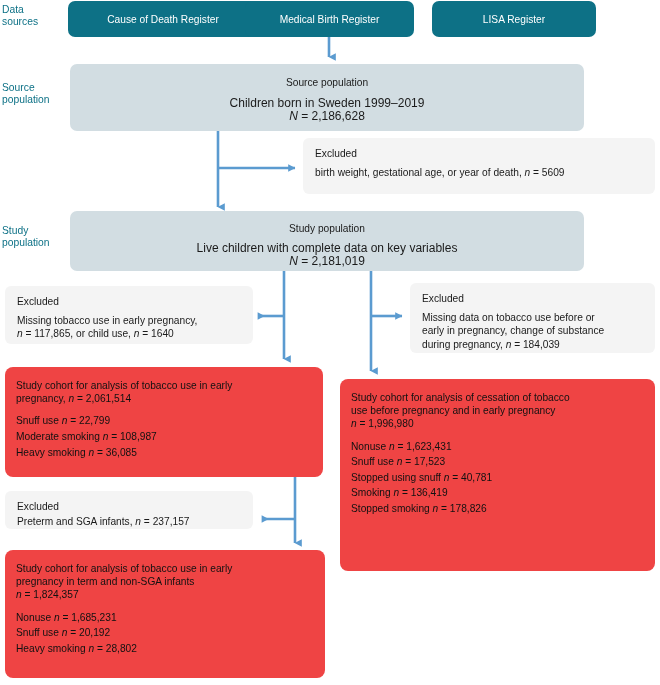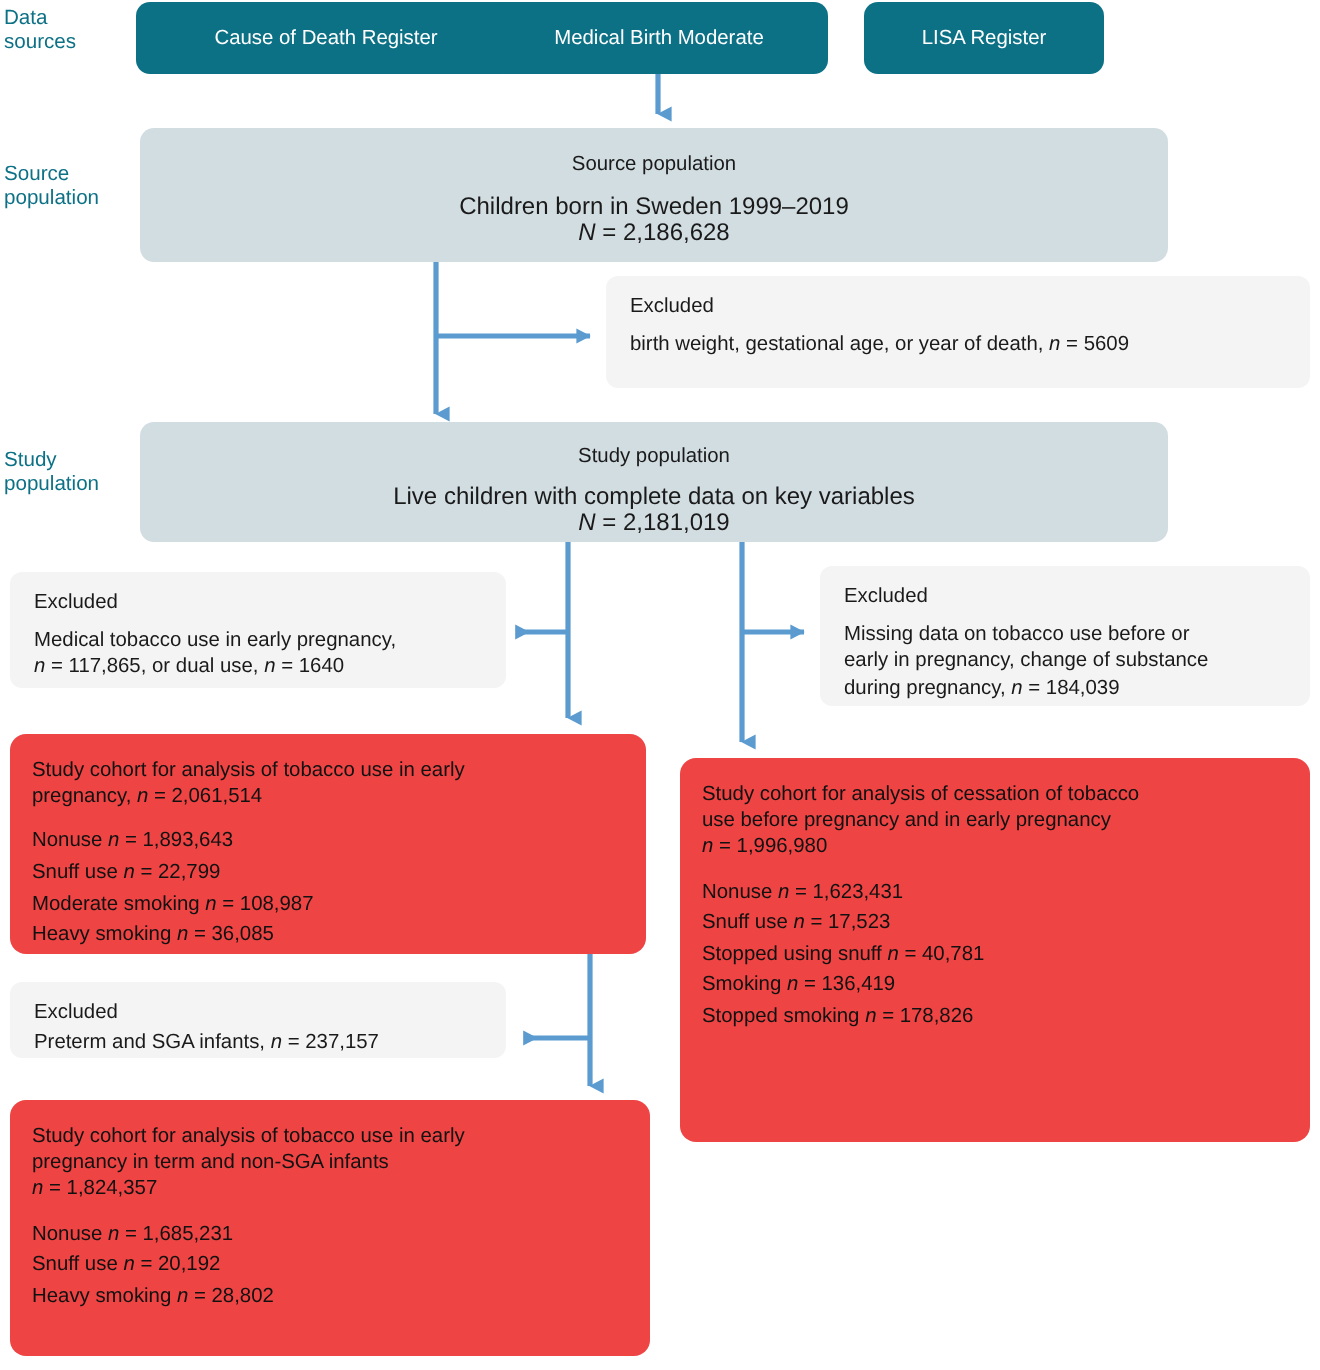--- a/index.html
+++ b/index.html
@@ -146,24 +146,24 @@
 population</div>
 
   <div class="stage-label" style="left:2px; top:225px;">Study
 population</div>
 
   <div class="reg-box" style="left:68px; top:1px; width:190px; height:36px;">
     <span>Cause of Death Register</span>
   </div>
 
   <div class="reg-box" style="left:245px; top:1px; width:169px; height:36px;">
-    <span>Medical Birth Moderate</span>
-  </div>
-
-  <div class="reg-box" style="left:432px; top:1px; width:120px; height:36px;">
+    <span>Medical Birth Register</span>
+  </div>
+
+  <div class="reg-box" style="left:432px; top:1px; width:164px; height:36px;">
     <span>LISA Register</span>
   </div>
 
   <div class="pop-box" style="left:70px; top:64px; width:514px; height:67px; padding-top:12px; box-sizing:border-box;">
     <div class="ttl">Source population</div>
     <div class="sub" style="margin-top:8px;">Children born in Sweden 1999–2019</div>
     <div class="sub"><i class="v">N</i><span> = 2,186,628</span></div>
   </div>
 
   <div class="excl-box" style="left:303px; top:138px; width:352px; height:56px;">
@@ -172,37 +172,36 @@
   </div>
 
   <div class="pop-box" style="left:70px; top:211px; width:514px; height:60px; padding-top:11px; box-sizing:border-box;">
     <div class="ttl">Study population</div>
     <div class="sub" style="margin-top:7px;">Live children with complete data on key variables</div>
     <div class="sub"><i class="v">N</i><span> = 2,181,019</span></div>
   </div>
 
   <div class="excl-box" style="left:5px; top:286px; width:248px; height:58px;">
     <div class="head">Excluded</div>
-    <div class="body">Medical tobacco use in early pregnancy,</div>
-    <div class="body"><i class="v">n</i><span> = 117,865, or dual use, </span><i class="v">n</i><span> = 1640</span></div>
+    <div class="body">Missing tobacco use in early pregnancy,</div>
+    <div class="body"><i class="v">n</i><span> = 117,865, or child use, </span><i class="v">n</i><span> = 1640</span></div>
   </div>
 
   <div class="excl-box" style="left:410px; top:283px; width:245px; height:70px;">
     <div class="head">Excluded</div>
     <div class="body">Missing data on tobacco use before or</div>
     <div class="body">early in pregnancy, change of substance</div>
     <div class="body"><span>during pregnancy, </span><i class="v">n</i><span> = 184,039</span></div>
   </div>
 
   <div class="cohort-box" style="left:5px; top:367px; width:318px; height:110px;">
     <div class="head">
       <div>Study cohort for analysis of tobacco use in early</div>
       <div><span>pregnancy, </span><i class="v">n</i><span> = 2,061,514</span></div>
     </div>
-    <div class="row"><span>Nonuse </span><i class="v">n</i><span> = 1,893,643</span></div>
     <div class="row"><span>Snuff use </span><i class="v">n</i><span> = 22,799</span></div>
     <div class="row"><span>Moderate smoking </span><i class="v">n</i><span> = 108,987</span></div>
     <div class="row"><span>Heavy smoking </span><i class="v">n</i><span> = 36,085</span></div>
   </div>
 
   <div class="cohort-box" style="left:340px; top:379px; width:315px; height:192px;">
     <div class="head">
       <div>Study cohort for analysis of cessation of tobacco</div>
       <div>use before pregnancy and in early pregnancy</div>
       <div><i class="v">n</i><span> = 1,996,980</span></div>

